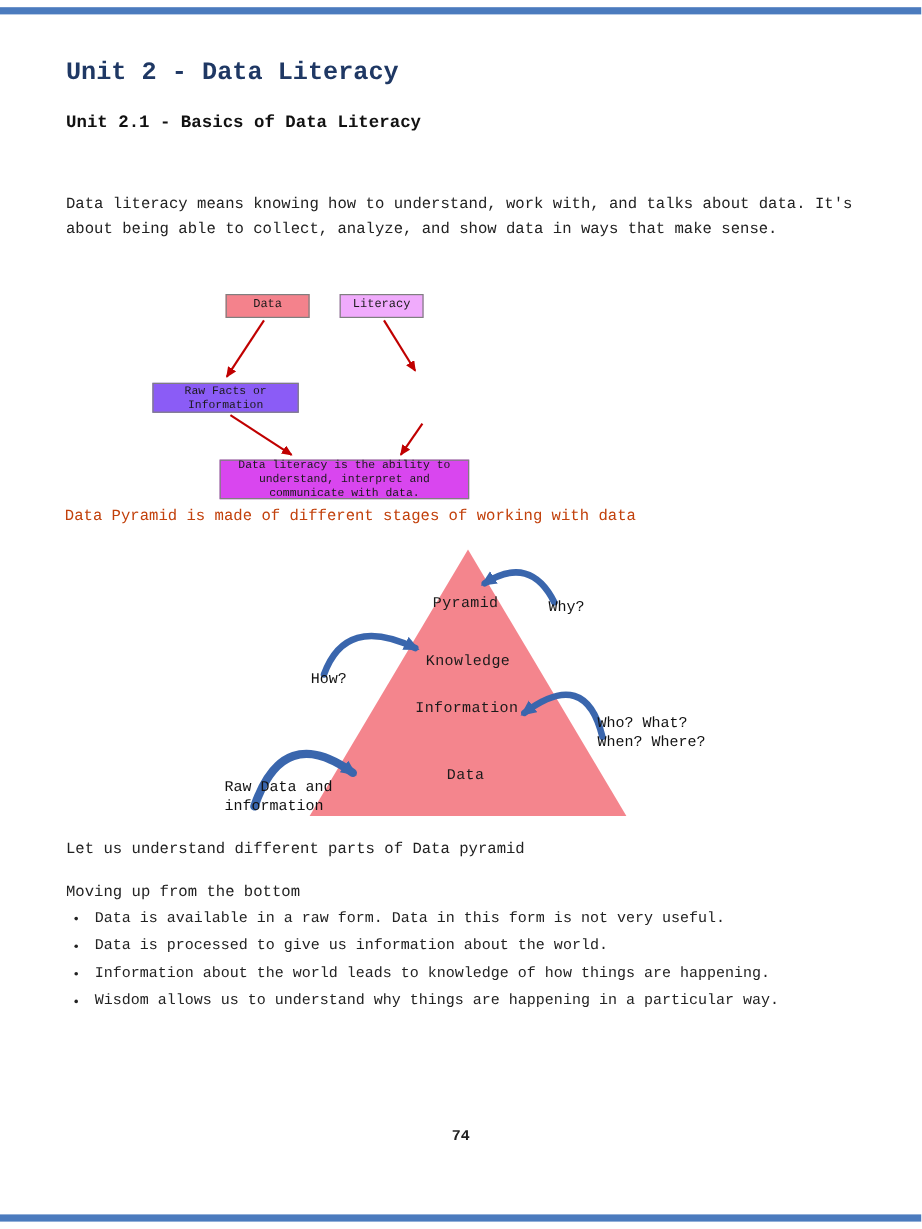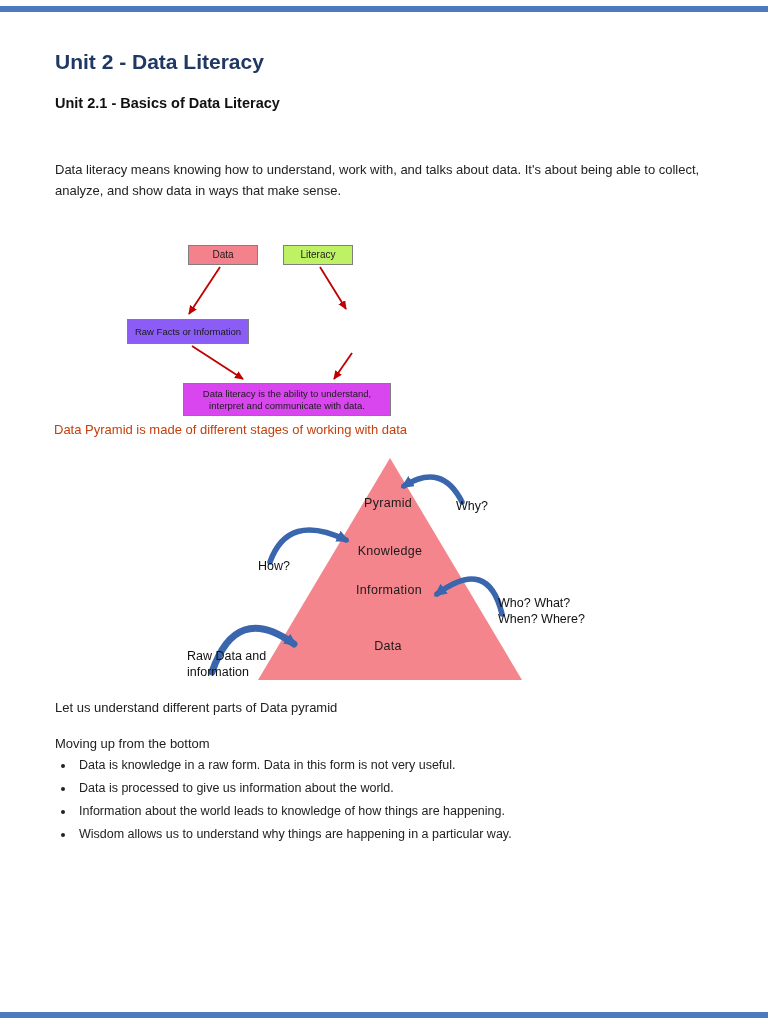--- a/index.html
+++ b/index.html
@@ -1,18 +1,18 @@
 <!DOCTYPE html>
 <html><head>
 <meta charset="utf-8">
 <style>
   html,body{margin:0;padding:0;background:#fff;}
   .page{
     position:relative;width:768px;height:1024px;background:#ffffff;overflow:hidden;
-    font-family:Liberation Sans, sans-serif;color:#1a1a1a;
+    font-family:Liberation Mono, monospace;color:#1a1a1a;
   }
   .bar{position:absolute;left:0;width:768px;height:6px;}
   .bar.top{top:6px;}
   .bar.bottom{top:1012px;}
 
   .h1{position:absolute;left:55px;top:50px;font-size:21px;font-weight:bold;}
   .h2{position:absolute;left:55px;top:95px;font-size:14.5px;font-weight:bold;color:#111;}
   .h3{position:absolute;left:55px;top:136px;font-size:15.5px;font-weight:bold;color:#111;}
   .para{position:absolute;left:55px;top:159px;width:662px;font-size:13px;line-height:21px;color:#222;}
 
@@ -67,21 +67,21 @@
         <marker id="redArrow" markerUnits="userSpaceOnUse" markerWidth="11" markerHeight="11" refX="8" refY="4" orient="auto">
           <path d="M0,0 L9,4 L0,8 Z" fill="#C00000"></path>
         </marker>
       </defs>
       <line x1="220" y1="27" x2="189" y2="74" stroke="#C00000" stroke-width="1.8" marker-end="url(#redArrow)"></line>
       <line x1="320" y1="27" x2="346" y2="69" stroke="#C00000" stroke-width="1.8" marker-end="url(#redArrow)"></line>
       <line x1="192" y1="106" x2="243" y2="139" stroke="#C00000" stroke-width="1.8" marker-end="url(#redArrow)"></line>
       <line x1="352" y1="113" x2="334" y2="139" stroke="#C00000" stroke-width="1.8" marker-end="url(#redArrow)"></line>
     </svg>
     <div class="fc-box fc-data" style="background:#F4828C">Data</div>
-    <div class="fc-box fc-literacy" style="background:#bef264">Literacy</div>
+    <div class="fc-box fc-literacy" style="background:#f0abfc">Literacy</div>
     <div class="fc-box fc-raw" style="background:#8b5cf6">Raw Facts or Information</div>
     <div class="fc-box fc-green" style="background:#d946ef">Data literacy is the ability to understand, interpret and communicate with data.</div>
   </div>
 
   <div class="pyr-caption">Data Pyramid is made of different stages of working with data</div>
 
   <div class="pyramid">
     <svg class="pyr-svg" viewBox="0 0 470 240">
       <defs>
         <marker id="blueArrow" markerUnits="userSpaceOnUse" markerWidth="18" markerHeight="18" refX="9" refY="6" orient="auto">
@@ -103,22 +103,23 @@
     <div class="pyr-note" style="left:348px;top:145px">Who? What?
 When? Where?</div>
     <div class="pyr-note" style="left:37px;top:198px">Raw Data and
 information</div>
   </div>
 
   <div class="line1">Let us understand different parts of Data pyramid</div>
   <div class="line2">Moving up from the bottom</div>
 
   <ul class="bullets">
-    <li>Data is knowledge in a raw form. Data in this form is not very useful.</li>
+    <li>Data is available in a raw form. Data in this form is not very useful.</li>
     <li>Data is processed to give us information about the world.</li>
     <li>Information about the world leads to knowledge of how things are happening.</li>
     <li>Wisdom allows us to understand why things are happening in a particular way.</li>
   </ul>
 
+  <div class="page-num">74</div>
 
   <div class="bar bottom" style="background:#4B7BBE"></div>
 
 </div>
 
 </body></html>

